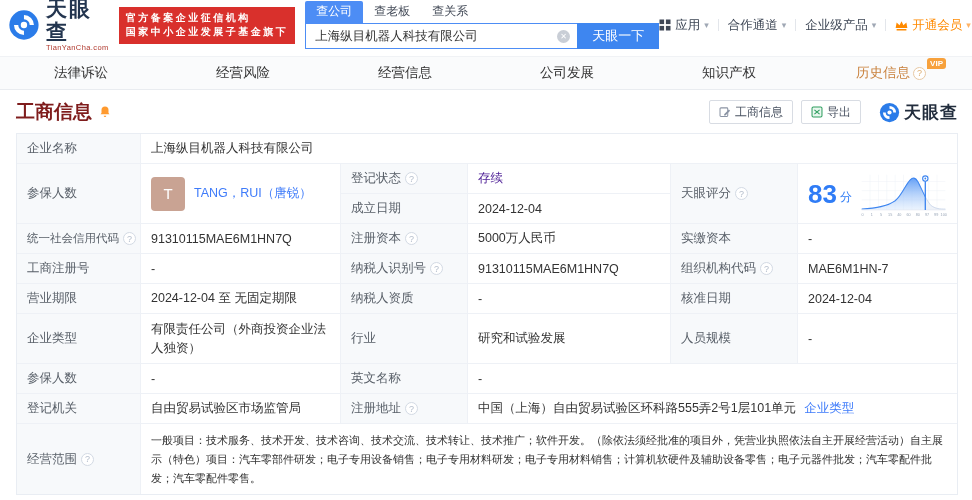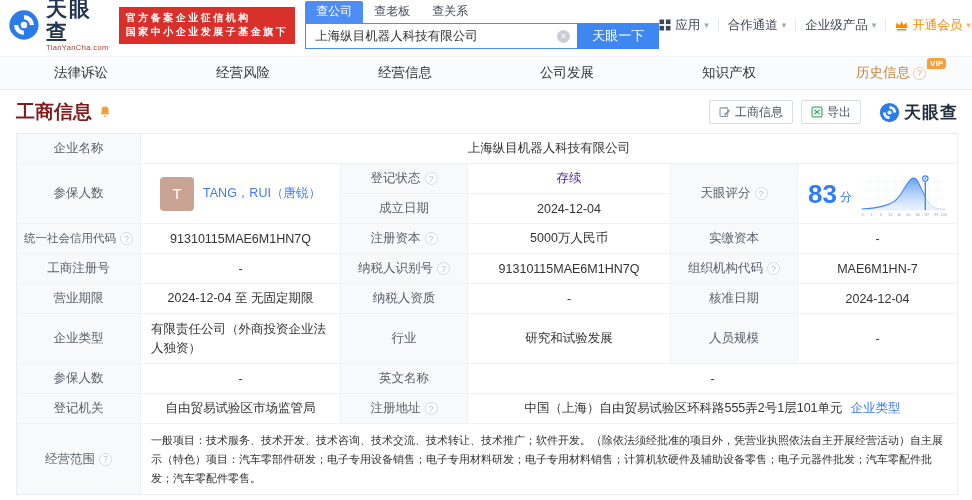--- a/index.html
+++ b/index.html
@@ -53,21 +53,21 @@
   .btn { display: inline-flex; align-items: center; gap: 4px; border: 1px solid #d8dce3; border-radius: 2px;
     background: #fff; font-size: 12px; color: #4a5362; height: 24px; padding: 0 9px; cursor: pointer; font-family: inherit; }
   .brand-small { display: flex; align-items: center; gap: 4px; margin-left: 10px; font-size: 17px;
     font-weight: bold; color: #222d3d; letter-spacing: 1px; }
 
   
   .info-table { margin: 0 14px 0 16px; border: 1px solid #e9edf3; display: grid;
     grid-template-columns: 124px 200px 127px 203px 127px 1fr;
     grid-template-rows: 30px 30px 30px 30px 30px 30px 50px 30px 30px 70px; font-size: 12.5px; }
   .cell { border-right: 1px solid #eef1f6; border-bottom: 1px solid #eef1f6; display: flex;
-    align-items: center; padding: 0 10px; overflow: hidden; min-width: 0; justify-content: center; }
+    align-items: center; padding: 0 10px; overflow: hidden; min-width: 0; }
   .lab { background: #f7f9fb; color: #596069; gap: 4px; }
   .no-r { border-right: none; } .no-b { border-bottom: none; }
   .green { color: #4c1d95; }
   .a { color: #3e7bfa; cursor: pointer; text-decoration: none; }
   .avatar { width: 34px; height: 34px; border-radius: 4px; background: #c9a393; color: #fff; font-size: 15px;
     display: inline-flex; align-items: center; justify-content: center; margin-right: 9px; flex: none; cursor: pointer; }
   .multi { display: block; padding: 6px 10px; line-height: 19px; }
   .score-cell { gap: 2px; }
   .score-num { font-size: 26px; font-weight: bold; color: #2f7cf6; line-height: 1; }
   .score-unit { font-size: 12px; color: #2f7cf6; margin: 8px 6px 0 1px; }

